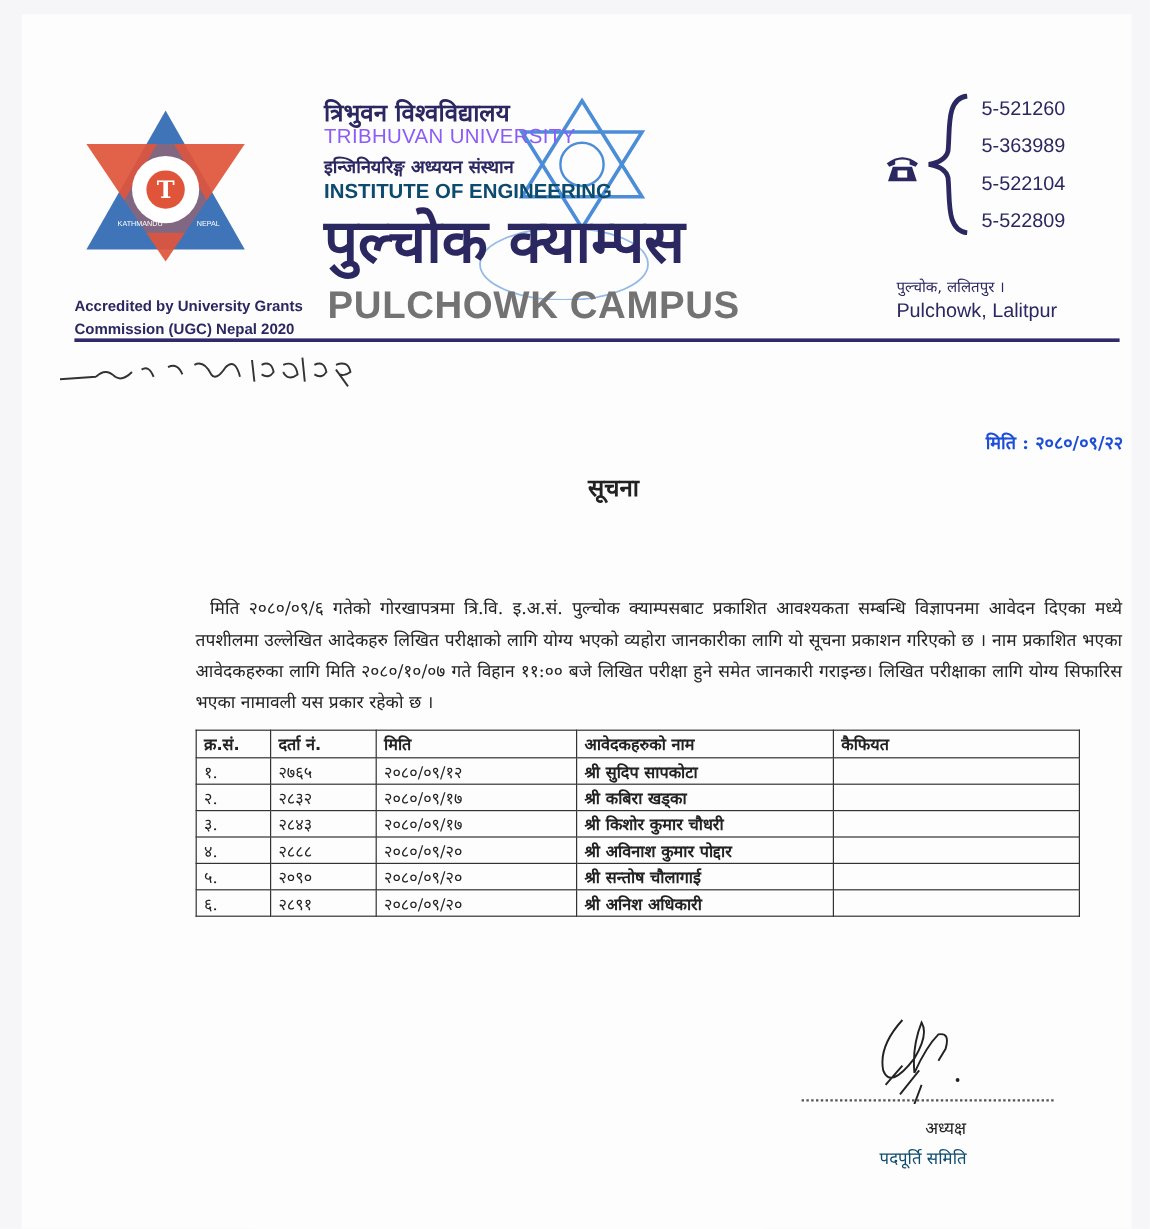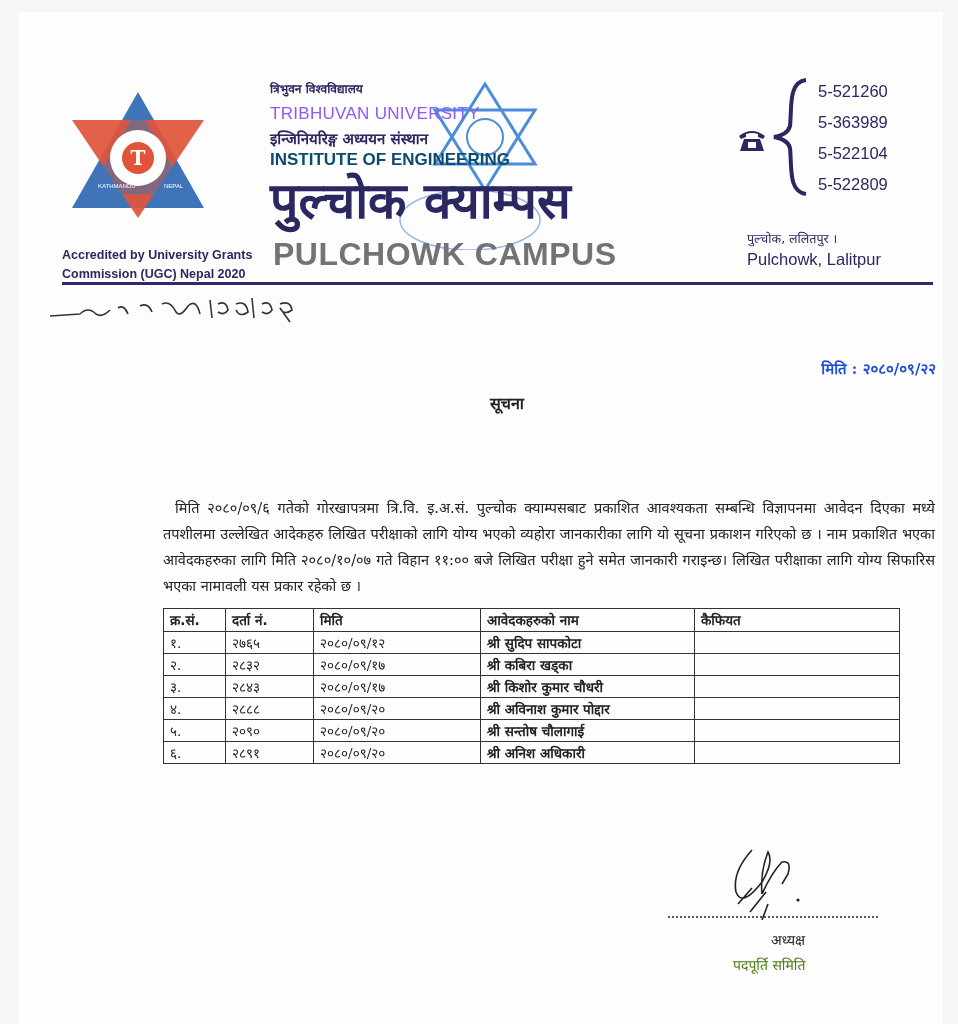--- a/index.html
+++ b/index.html
@@ -8,46 +8,46 @@
     font-family: "DejaVu Sans", sans-serif; color: #1c1c2a;
   }
   .page {
     position: absolute; left: 18px; top: 12px; width: 925px; height: 1012px;
     background: #fdfdfe;
   }
   .abs { position: absolute; }
   
   .logo { left: 64px; top: 90px; width: 148px; height: 130px; }
   .accred { left: 62px; top: 246px; font-family: "Liberation Sans", sans-serif; font-weight: bold; font-size: 12.5px; color: #2b2760; line-height: 19px; }
-  .hdr-np1 { left: 270px; top: 80px; font-weight: bold; font-size: 12px; color: #2b2760; }
+  .hdr-np1 { left: 270px; top: 80px; font-weight: bold; font-size: 20px; color: #2b2760; }
   .hdr-en1 { left: 270px; top: 104px; font-family: "Liberation Sans", sans-serif; font-size: 17px; color: #8b5cf6; letter-spacing: 0.3px; }
   .hdr-np2 { left: 270px; top: 128px; font-weight: bold; font-size: 15px; color: #2b2760; }
   .hdr-en2 { left: 270px; top: 150px; font-family: "Liberation Sans", sans-serif; font-weight: bold; font-size: 17px; color: #0c4a6e; }
   .hdr-np-big { left: 270px; top: 168px; font-weight: bold; font-size: 50px; color: #2b2760; line-height: 66px; }
   .hdr-en-big { left: 273px; top: 236px; font-family: "Liberation Sans", sans-serif; font-weight: 900; font-size: 32px; color: #737373; letter-spacing: 0.5px; }
   .stamp { left: 395px; top: 80px; width: 150px; height: 170px; opacity: 0.85; }
   .phone-icon { left: 737px; top: 128px; width: 30px; height: 24px; }
   .brace { left: 770px; top: 78px; width: 40px; height: 118px; }
   .phones { left: 818px; top: 76px; font-family: "Liberation Sans", sans-serif; font-size: 16.5px; color: #2b2760; line-height: 31px; }
   .addr-np { left: 747px; top: 230px; font-size: 12.5px; color: #2b2760; }
   .addr-en { left: 747px; top: 250px; font-family: "Liberation Sans", sans-serif; font-size: 16.5px; color: #2b2760; }
   .rule { left: 62px; top: 282px; width: 871px; height: 3px; background: #2f2b6b; }
   .handwritten { left: 40px; top: 292px; width: 340px; height: 40px; }
   
   .date { right: 22px; top: 358px; font-family: "DejaVu Serif", serif; font-size: 15px; color: #1d4ed8; font-weight: bold; }
-  .title { left: 490px; top: 392px; font-weight: bold; font-size: 16px; color: #222; text-underline-offset: 4px; }
+  .title { left: 490px; top: 392px; font-weight: bold; font-size: 20px; color: #222; text-underline-offset: 4px; }
   .para { left: 163px; top: 495px; width: 772px; font-family: "DejaVu Serif", serif; font-size: 14.5px; color: #222; line-height: 26px; text-align: justify; text-indent: 12px; }
   table.list { position: absolute; left: 163px; top: 608px; width: 737px; border-collapse: collapse; font-family: "DejaVu Serif", serif; font-size: 13.5px; color: #222; }
   table.list th, table.list td { border: 1.3px solid #333; padding: 0 6px; height: 21px; text-align: left; font-weight: normal; white-space: nowrap; }
   table.list td.name { font-weight: bold; font-family: "DejaVu Sans", sans-serif; }
   table.list th { font-weight: bold; font-family: "DejaVu Sans", sans-serif; height: 22px; }
   .sig { left: 722px; top: 842px; width: 90px; height: 78px; }
   .dots { left: 668px; top: 916px; width: 210px; border-top: 2px dotted #555; }
   .sig-title1 { left: 738px; top: 930px; font-family: "DejaVu Serif", serif; font-size: 14px; color: #222; margin-left: 33px; }
-  .sig-title2 { left: 733px; top: 955px; font-family: "DejaVu Serif", serif; font-size: 14px; color: #4d7c0f; }
+  .sig-title2 { left: 733px; top: 955px; font-family: "DejaVu Serif", serif; font-size: 14px; color: #0c4a6e; }
 </style>
 </head>
 <body>
 
 <div class="page"></div>
 
 <svg class="abs logo" viewBox="0 0 148 130">
   <polygon points="74,2 140,118 8,118" fill="#3f74b8"></polygon>
   <polygon points="8,30 140,30 74,128" fill="#e0553a" opacity="0.92"></polygon>
   <polygon points="74,18 124,104 24,104" fill="#3f74b8" opacity="0.55"></polygon>

